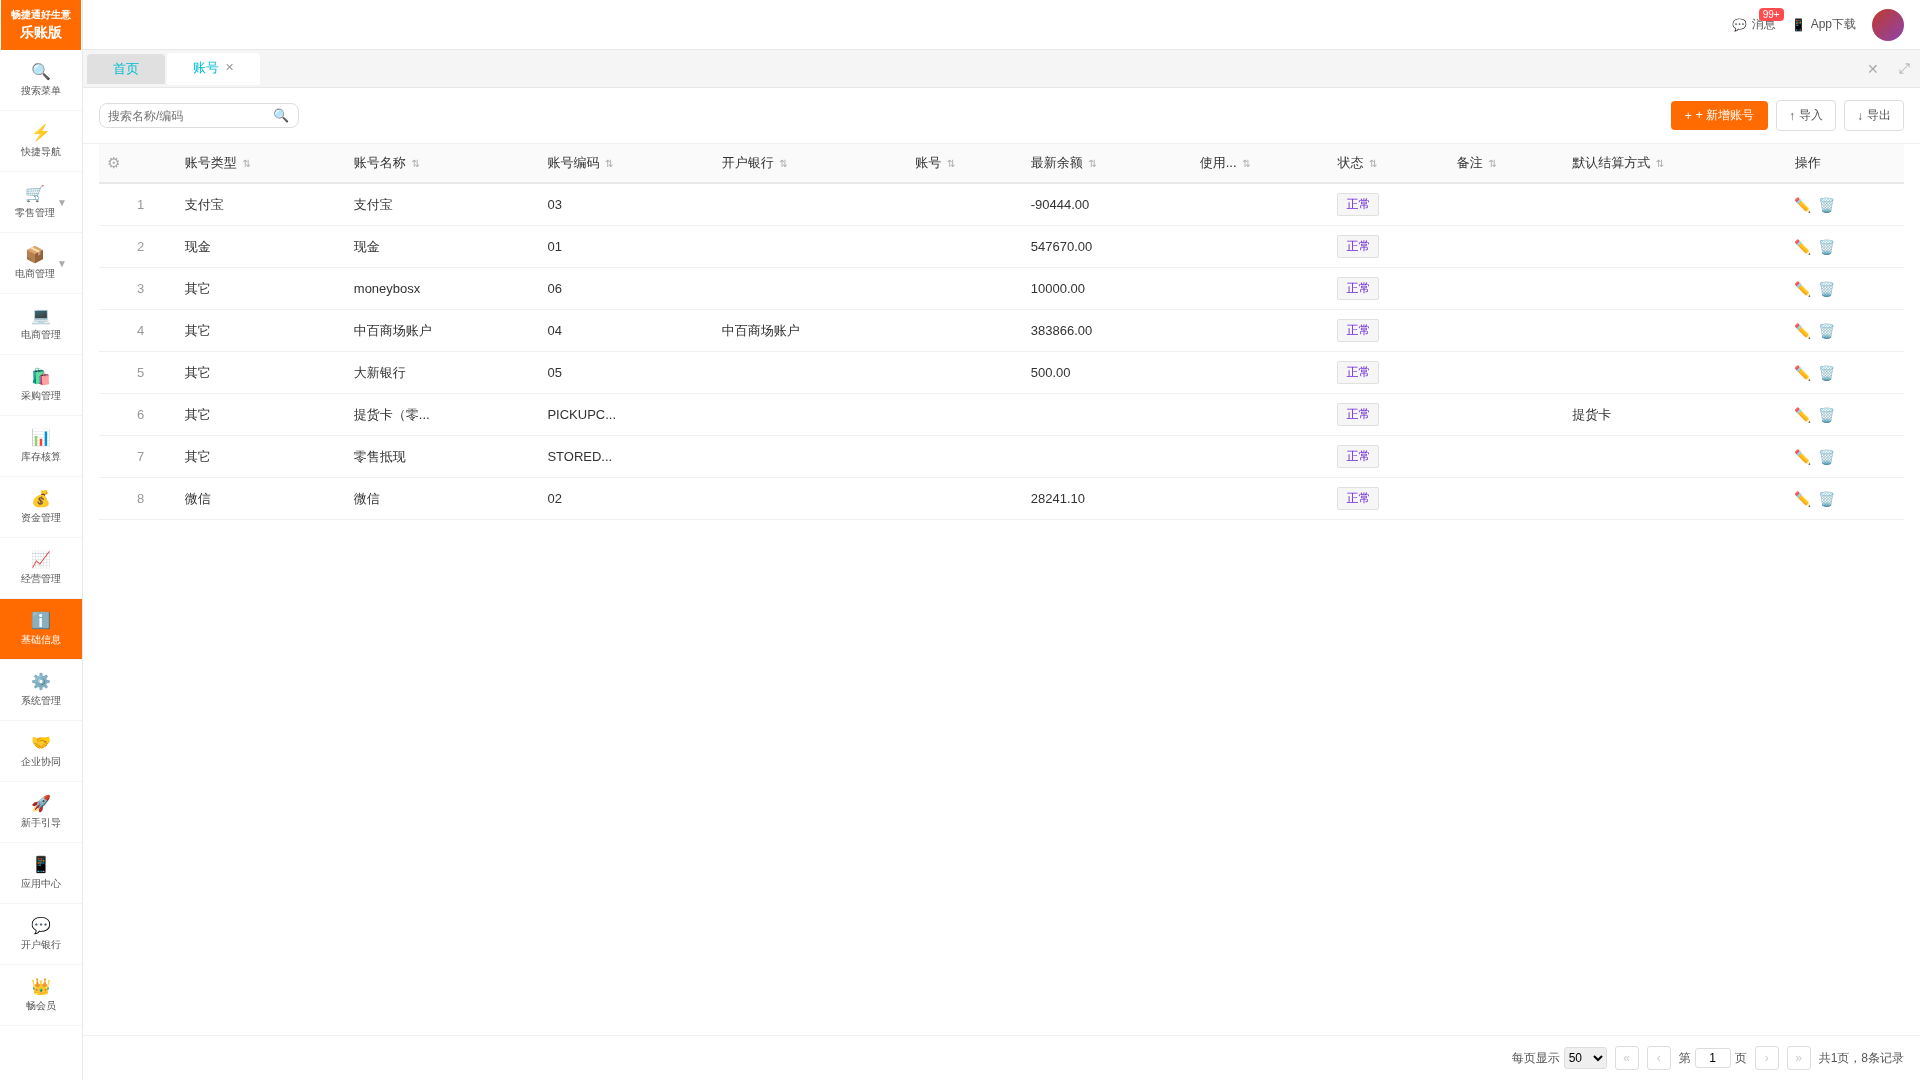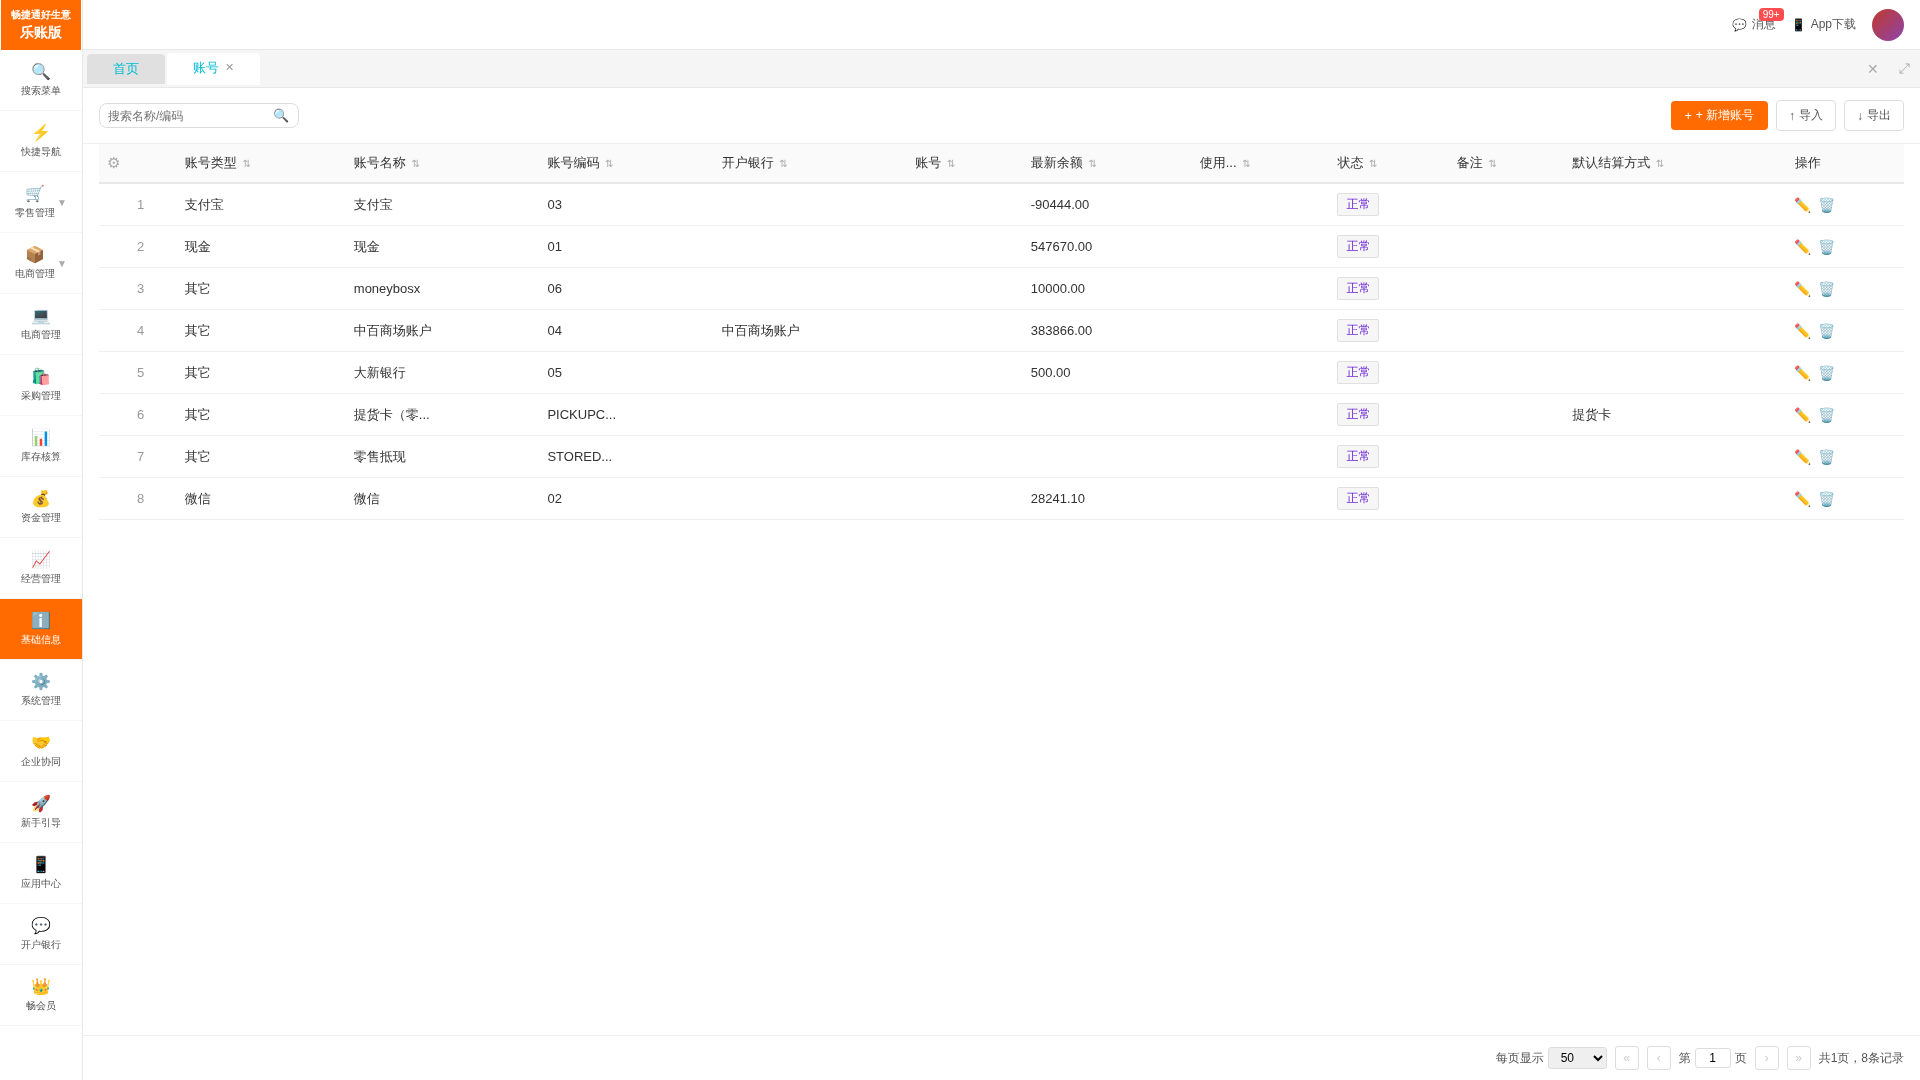--- a/index.html
+++ b/index.html
@@ -270,21 +270,21 @@
       border-top: 1px solid #f0f0f0;
       gap: 8px;
       font-size: 12px;
       color: #555;
       flex-shrink: 0;
     }
     .page-size-wrap { display: flex; align-items: center; gap: 4px; }
     .page-size-select {
       border: 1px solid #ddd;
       border-radius: 3px;
-      padding: 2px 8px;
+      padding: 2px 0;
       font-size: 12px;
     }
     .page-nav-btn {
       width: 24px;
       height: 24px;
       border: 1px solid #ddd;
       background: #fff;
       border-radius: 3px;
       cursor: pointer;
       display: flex;

